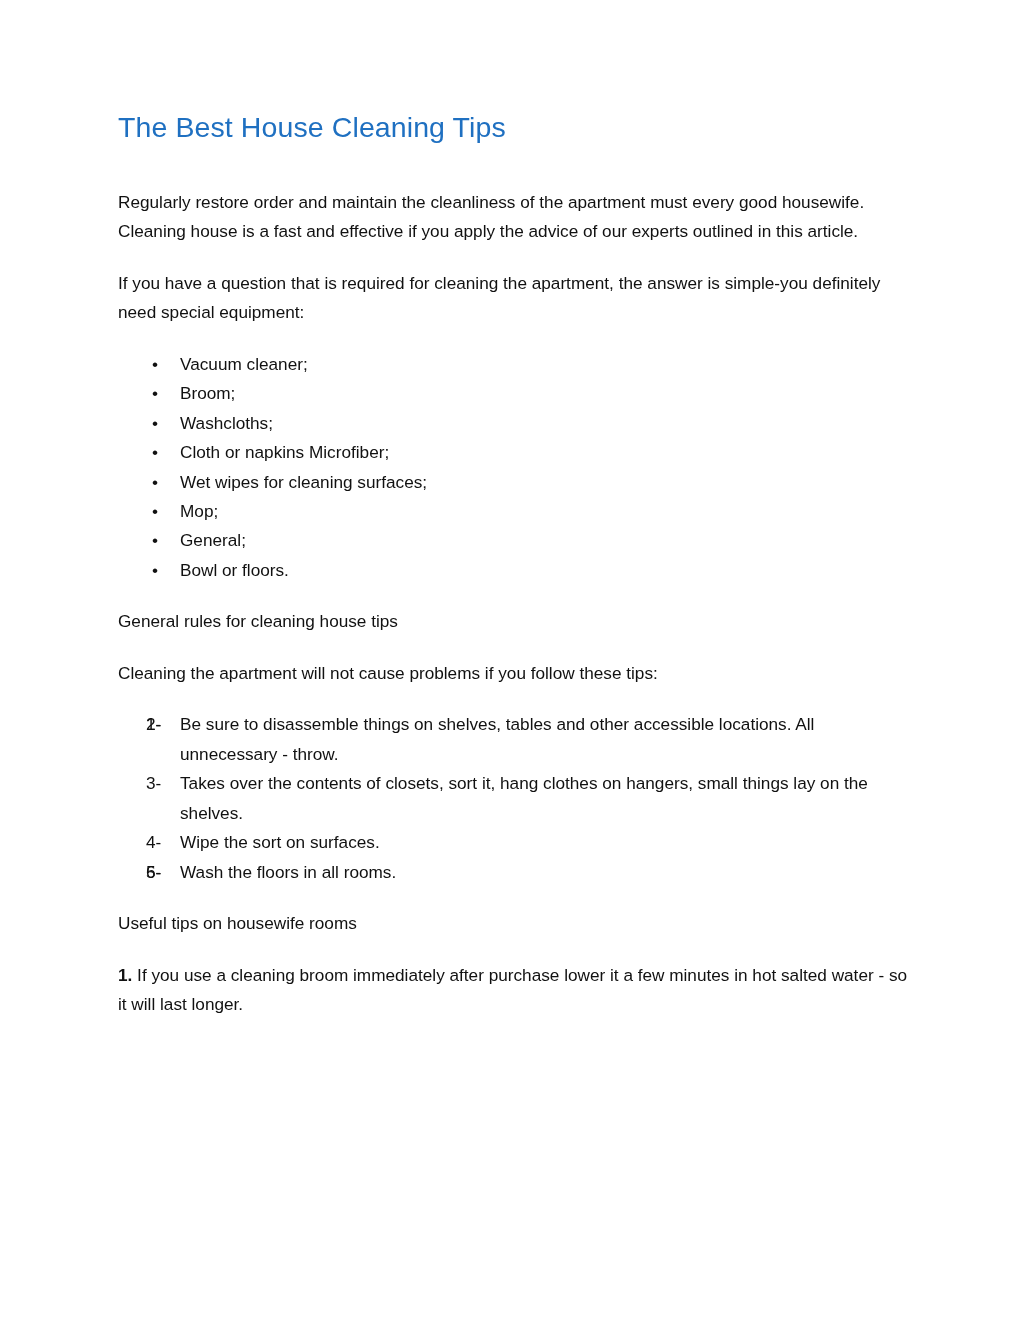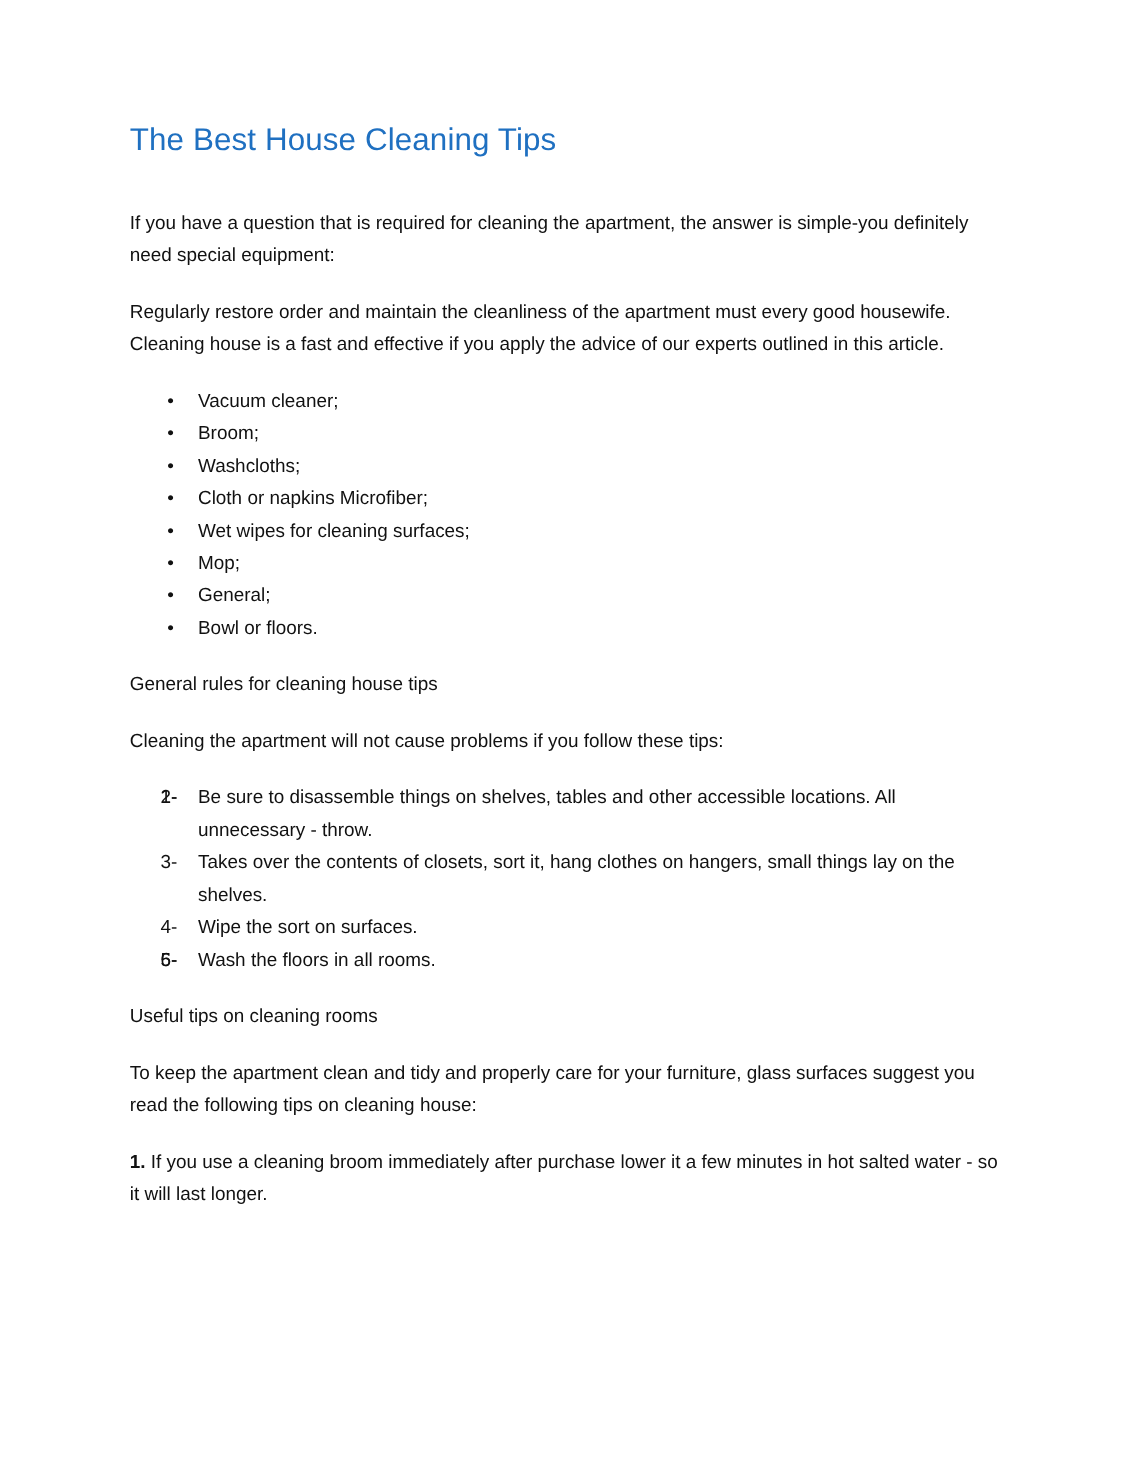--- a/index.html
+++ b/index.html
@@ -111,23 +111,23 @@
   }
 </style>
 </head>
 <body>
 
 <div class="page">
   <div class="content">
 
     <h1 class="doc-title">The Best House Cleaning Tips</h1>
 
+    <p class="body-text">Regularly restore order and maintain the cleanliness of the apartment must every good housewife. Cleaning house is a fast and effective if you apply the advice of our experts outlined in this article.</p>
+
     <p class="body-text">If you have a question that is required for cleaning the apartment, the answer is simple-you definitely need special equipment:</p>
-
-    <p class="body-text">Regularly restore order and maintain the cleanliness of the apartment must every good housewife. Cleaning house is a fast and effective if you apply the advice of our experts outlined in this article.</p>
 
     <ul class="bullet-list">
       <li>
         <span class="bullet-marker">•</span>
         <span>Vacuum cleaner;</span>
       </li>
       <li>
         <span class="bullet-marker">•</span>
         <span>Broom;</span>
       </li>
@@ -179,20 +179,19 @@
       </li>
       <li>
         <span class="num-marker">5-</span>
       </li>
       <li>
         <span class="num-marker">6-</span>
         <span>Wash the floors in all rooms.</span>
       </li>
     </ol>
 
-    <h2 class="sub-heading">Useful tips on cleaning rooms</h2>
+    <h2 class="sub-heading">Useful tips on housewife rooms</h2>
 
-    <p class="body-text">To keep the apartment clean and tidy and properly care for your furniture, glass surfaces suggest you read the following tips on cleaning house:</p>
 
     <p class="body-text"><span class="lead-number">1.</span><span> If you use a cleaning broom immediately after purchase lower it a few minutes in hot salted water - so it will last longer.</span></p>
 
   </div>
 </div>
 
 </body></html>

